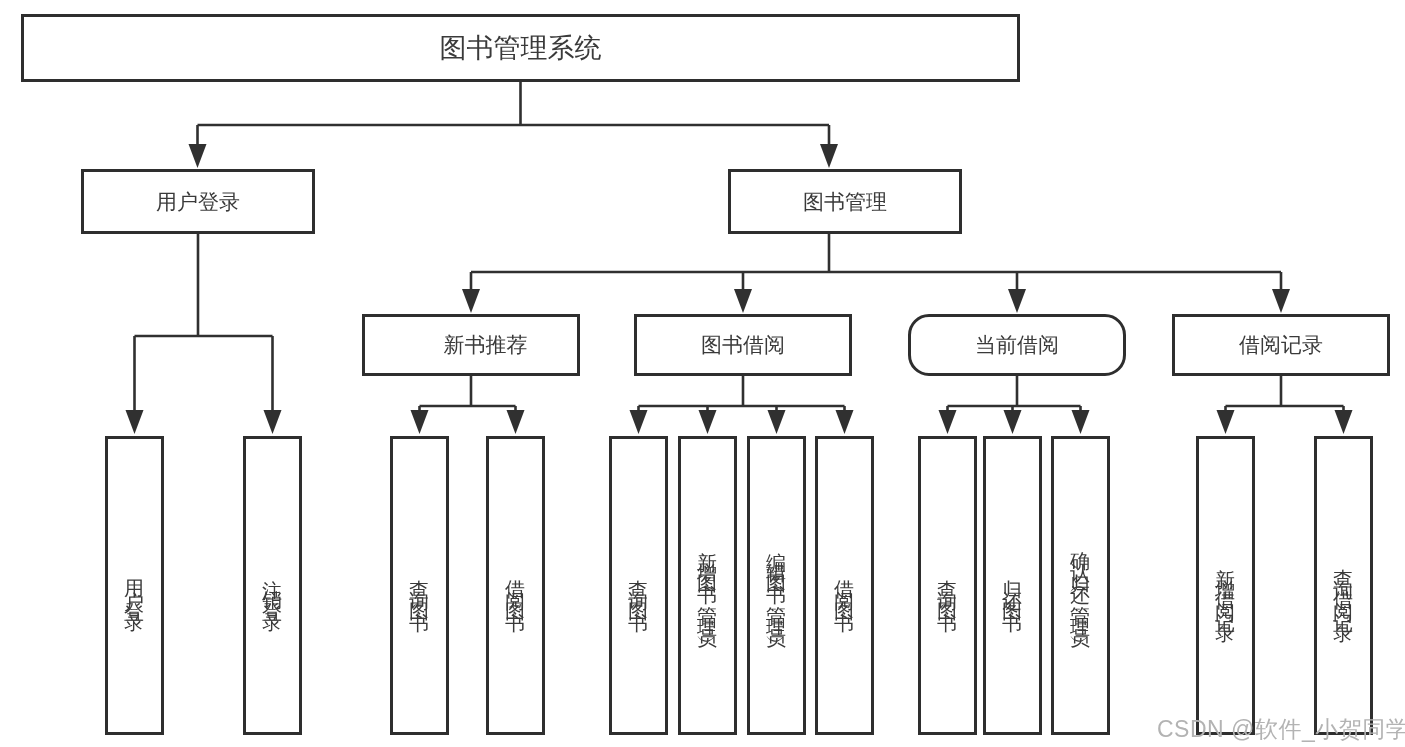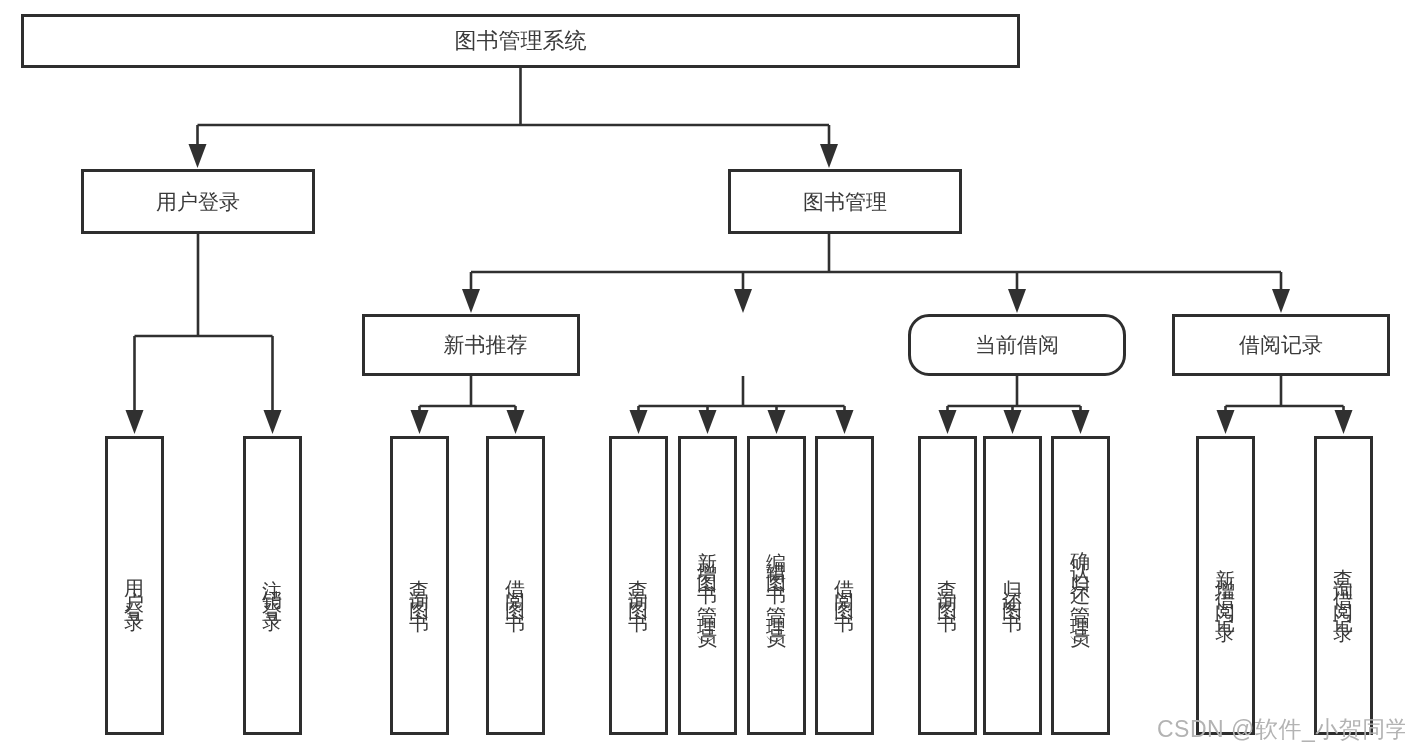--- a/index.html
+++ b/index.html
@@ -12,21 +12,21 @@
   }
   #connectors{position:absolute;left:0;top:0;width:1405px;height:747px;}
   .node{
     position:absolute;
     box-sizing:border-box;
     background:#ffffff;
     border:3px solid #2e2e2e;
     display:flex;align-items:center;justify-content:center;
     color:#3a3a3a;
   }
-  .root{left:21px;top:14px;width:999px;height:54px;border-width:3.5px;font-size:22px;}
+  .root{left:21px;top:14px;width:999px;height:68px;border-width:3.5px;font-size:27px;}
   .lvl2{top:169px;width:234px;height:65px;font-size:21px;}
   .lvl3{top:314px;width:218px;height:62px;font-size:21px;}
   .leaf{top:436px;width:59px;height:299px;}
   .leaf span{
     writing-mode:vertical-rl;
     text-orientation:mixed;
     font-size:20px;
     line-height:1;
     letter-spacing:11px;
     color:#3a3a3a;
@@ -89,20 +89,23 @@
   <div class="node lvl2" style="left:81px;">
     <span>用户登录</span>
   </div>
   <div class="node lvl2" style="left:712px;margin-left:16px;">
     <span>图书管理</span>
   </div>
 
   <div class="node lvl3" style="left:362px;padding-left:29px;">
     <span>新书推荐</span>
   </div>
+  <div class="node lvl3" style="left:634px;">
+    <span>图书借阅</span>
+  </div>
   <div class="node lvl3" style="left:908px;border-radius:21px;">
     <span>当前借阅</span>
   </div>
   <div class="node lvl3" style="left:1172px;">
     <span>借阅记录</span>
   </div>
 
   <div class="node leaf" style="left:105px;">
     <span>用户登录</span>
   </div>

